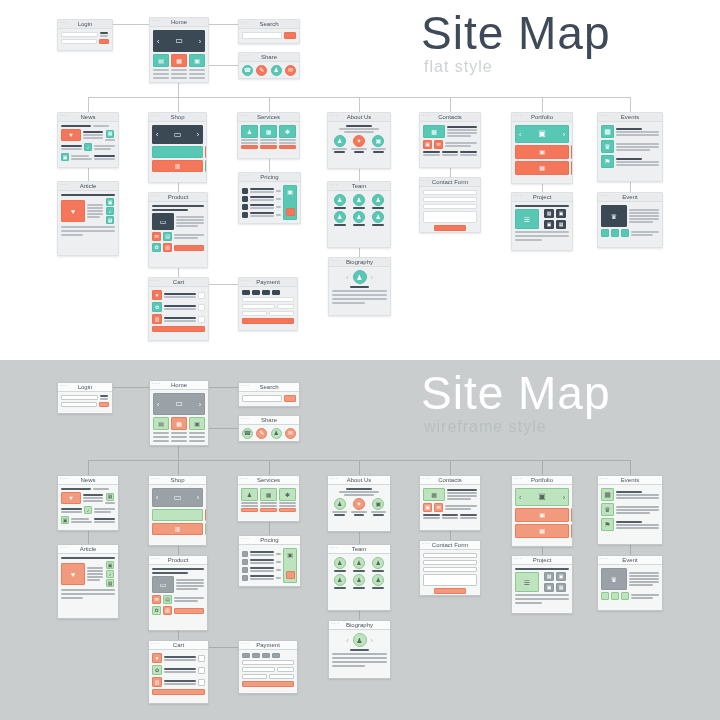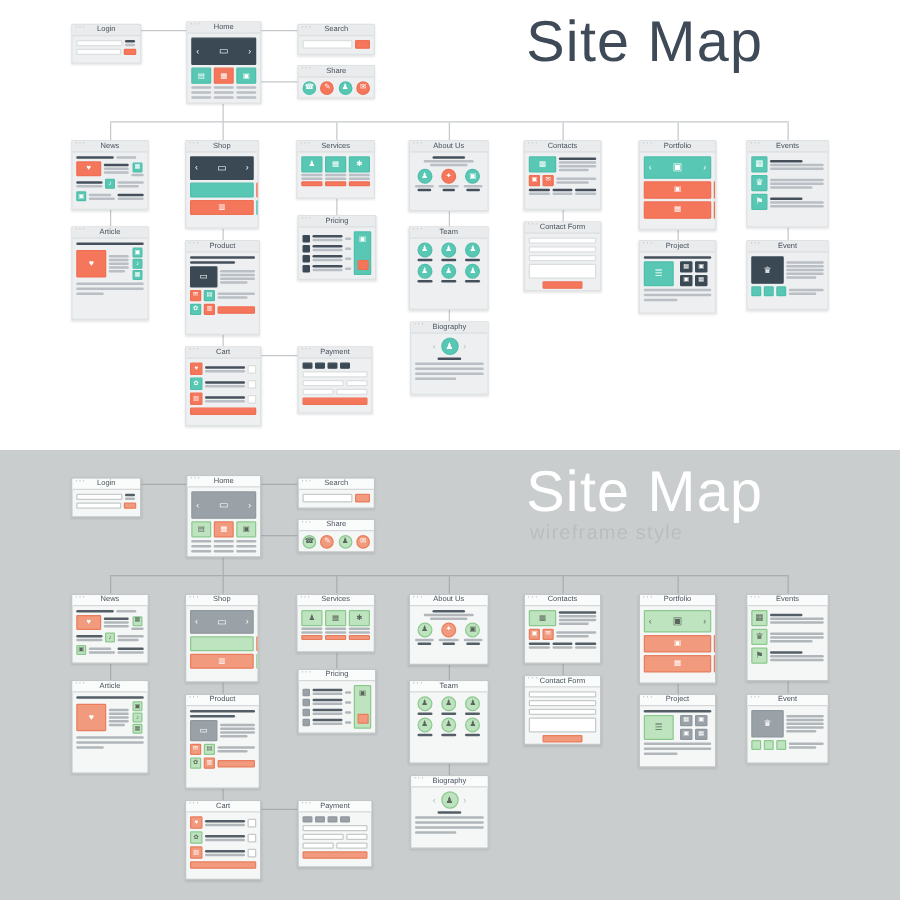--- a/index.html
+++ b/index.html
@@ -41,20 +41,21 @@
   .chev-dim{color:var(--line);font-size:7px;}
 </style>
 </head>
 <body>
 
 <div class="poster">
 
   <section class="half" id="half-flat" style="--page-bg: #ffffff; --title: #3e4a57; --subtitle: #ced2d5; --card-bg: #edeff0; --card-border: #dfe2e4; --header-bg: #e9ebec; --header-border: #dcdfe1; --header-text: #47525e; --dots: #98a0a7; --line: #b9bfc4; --line-dark: #46505c; --accent1: #58c7b4; --accent1-border: #4fbfac; --accent2: #f4775c; --accent2-border: #ef6f53; --block: #3b4954; --block-border: #3b4954; --icon-on-accent1: #ffffff; --icon-on-accent2: #ffffff; --icon-on-block: #ffffff; --input-bg: #ffffff; --input-border: #dbdfe0; --connector: #c5c9cb;">
     <div class="titleblock">
       <div class="title">Site Map</div>
+      <div class="subtitle">flat style</div>
     </div>
     <div class="diagram">
         <div class="conn" style="left: 113px; top: 24px; width: 36px; height: 1px;"></div>
         <div class="conn" style="left: 209px; top: 24px; width: 29px; height: 1px;"></div>
         <div class="conn" style="left: 209px; top: 65px; width: 29px; height: 1px;"></div>
         <div class="conn" style="left: 178px; top: 83px; width: 1px; height: 15px;"></div>
         <div class="conn" style="left: 88px; top: 97px; width: 543px; height: 1px;"></div>
         <div class="conn" style="left: 88px; top: 98px; width: 1px; height: 14px;"></div>
         <div class="conn" style="left: 178px; top: 98px; width: 1px; height: 14px;"></div>
         <div class="conn" style="left: 269px; top: 98px; width: 1px; height: 14px;"></div>

